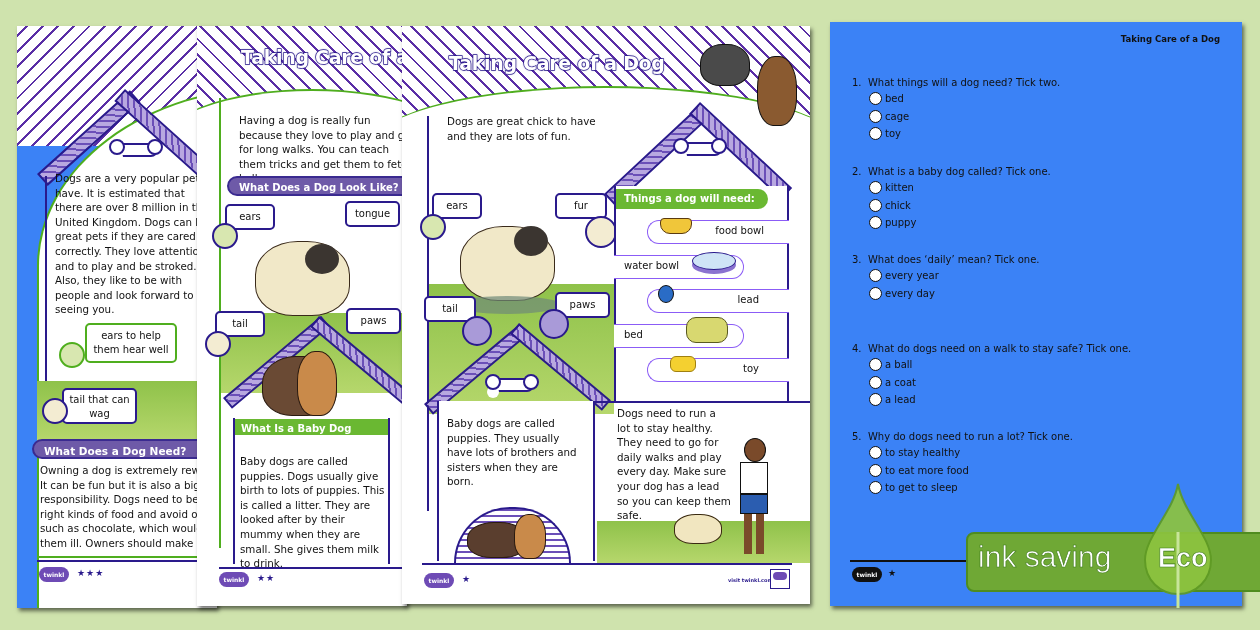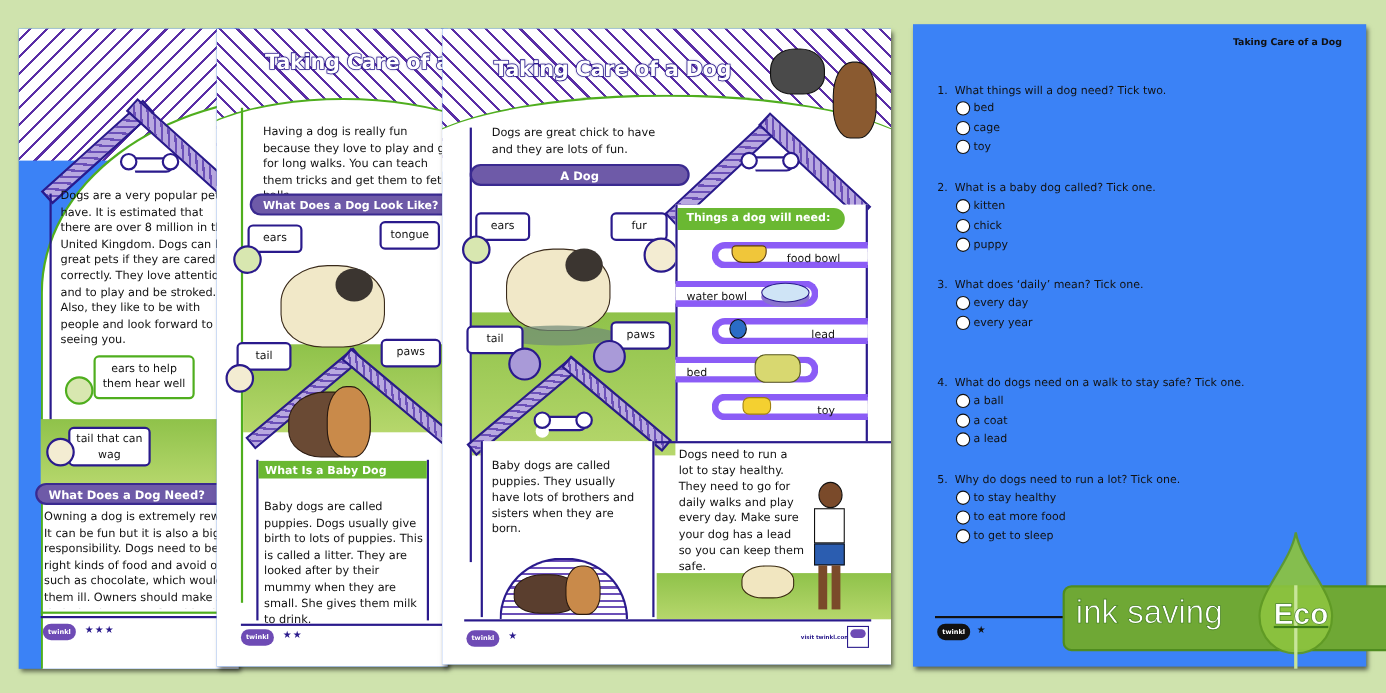--- a/index.html
+++ b/index.html
@@ -40,39 +40,39 @@
     position: absolute; border: 2px solid #2a1a8c;
     background: repeating-linear-gradient(45deg, #b8a8e0 0 4px, #6b4fb8 4px 6px);
   }
   .bone { position: absolute; width: 44px; height: 14px; border: 2px solid #2a1a8c; border-radius: 7px; background: #fff; }
   .bone::before, .bone::after { content: ""; position: absolute; width: 12px; height: 12px; border: 2px solid #2a1a8c;
     border-radius: 50%; background: #fff; top: -6px; }
   .bone::before { left: -7px; box-shadow: 0 10px 0 -2px #fff; }
   .bone::after { right: -7px; }
 
   .dog { position: absolute; border-radius: 45% 45% 40% 40%; }
-  .need-row { position: absolute; height: 24px; border: 6px solid #8b5cf6; border-radius: 12px; background: #fff;
+  .need-row { position: absolute; height: 24px; border: 1px solid #8b5cf6; border-radius: 12px; background: #fff;
               font-size: 10px; line-height: 20px; color: #111; }
 
   
   .q-page { left: 830px; top: 22px; width: 412px; height: 584px; }
   .q-header { position: absolute; right: 22px; top: 12px; font-size: 8.5px; font-weight: bold; color: #111; }
   .q-title { position: absolute; left: 0; right: 0; top: 26px; text-align: center; font-size: 21px; font-weight: bold; color: #111; }
   .question { position: absolute; left: 22px; font-size: 10px; color: #111; }
   .question .qtext { display: block; height: 14px; line-height: 14px; }
   .option { display: flex; align-items: center; height: 17.5px; padding-left: 17px; font-size: 10px; }
   .radio { width: 13px; height: 13px; border: 1.5px solid #111; border-radius: 50%; margin-right: 3px; flex: none; background: #fff; }
 
   .eco-banner { position: absolute; left: 966px; top: 532px; width: 300px; height: 60px; background: #6fa835;
                 border: 2px solid #4f8c1f; border-radius: 8px 0 0 8px; }
   .eco-text { position: absolute; left: 978px; top: 540px; font-size: 30px; color: #fff; font-family: "Liberation Sans", sans-serif;
               -webkit-text-stroke: 0.6px #3c7a18; }
   .eco-drop { position: absolute; left: 1143px; top: 482px; width: 70px; height: 128px; }
   .eco-word { position: absolute; left: 1158px; top: 543px; font-size: 27px; font-weight: bold; color: #fff;
-              font-family: "Liberation Sans", sans-serif; text-decoration: underline; -webkit-text-stroke: 0.6px #3c7a18; }
+              font-family: "Liberation Sans", sans-serif; -webkit-text-stroke: 0.6px #3c7a18; }
 </style>
 </head>
 <body>
 
 <div class="page" style="left:17px; top:26px; width:200px; height:582px;">
   <div class="hatch rev"></div>
   <div style="position:absolute; left:20px; top:60px; width:400px; height:600px; background:#fff; border-left:2px solid #4fae1e; border-top:2px solid #4fae1e; border-radius:60% 0 0 0 / 30% 0 0 0;"></div>
   <div class="house-roof" style="left:20px; top:95px; width:125px; height:16px; transform:rotate(-42deg); transform-origin:0 0; top:148px;"></div>
   <div class="house-roof" style="left:108px; top:63px; width:125px; height:16px; transform:rotate(42deg); transform-origin:0 0;"></div>
   <div style="position:absolute; left:28px; top:150px; width:190px; height:262px; border-left:2px solid #2a1a8c;"></div>
@@ -119,21 +119,20 @@
   <div class="stars" style="left:60px; top:547px;">★★</div>
 </div>
 
 <div class="page" style="left:402px; top:26px; width:408px; height:578px;">
   <div class="hatch" style="height:130px;"></div>
   <div class="hill" style="left:-30px; right:-30px; top:60px;"></div>
   <div class="title-text" style="left:47px; top:26px;">Taking Care of a Dog</div>
 
   <div style="position:absolute; left:25px; top:90px; width:2px; height:395px; background:#2a1a8c;"></div>
   <div class="body-text" style="left:45px; top:88px; width:165px; white-space:normal;">Dogs are great chick to have and they are lots of fun.</div>
-  <div class="bar purple" style="left:25px; top:123px; width:200px; text-align:center; padding-left:0;">A Dog</div>
 
   <div class="grass" style="left:27px; top:258px; width:185px; height:130px;"></div>
   <div class="dog" style="left:58px; top:200px; width:95px; height:75px; background:#f1e8c8; border:1.5px solid #3a2a1a;"></div>
   <div style="position:absolute; left:112px; top:200px; width:34px; height:30px; border-radius:50%; background:#3b3530;"></div>
   <div style="position:absolute; left:50px; top:270px; width:110px; height:18px; border-radius:50%; background:#6f8a78; opacity:0.7;"></div>
   <div class="label-box" style="left:30px; top:167px; width:50px; height:26px;">ears</div>
   <div class="zoom-circle g" style="left:18px; top:188px;"></div>
   <div class="label-box" style="left:153px; top:167px; width:52px; height:26px;">fur</div>
   <div class="zoom-circle" style="left:183px; top:190px; width:32px; height:32px;"></div>
   <div class="label-box" style="left:22px; top:270px; width:52px; height:26px;">tail</div>
@@ -232,25 +231,25 @@
     <div class="option">
         <span class="radio"></span>
         <span>puppy</span>
       </div>
   </div>
 
   <div class="question" style="top:231px;">
     <span class="qtext"><span>3.</span>&nbsp;&nbsp;<span>What does ‘daily’ mean? Tick one.</span></span>
     <div class="option">
         <span class="radio"></span>
+        <span>every year</span>
+      </div>
+    <div class="option">
+        <span class="radio"></span>
         <span>every day</span>
-      </div>
-    <div class="option">
-        <span class="radio"></span>
-        <span>every year</span>
       </div>
   </div>
 
   <div class="question" style="top:320px;">
     <span class="qtext"><span>4.</span>&nbsp;&nbsp;<span>What do dogs need on a walk to stay safe? Tick one.</span></span>
     <div class="option">
         <span class="radio"></span>
         <span>a ball</span>
       </div>
     <div class="option">

